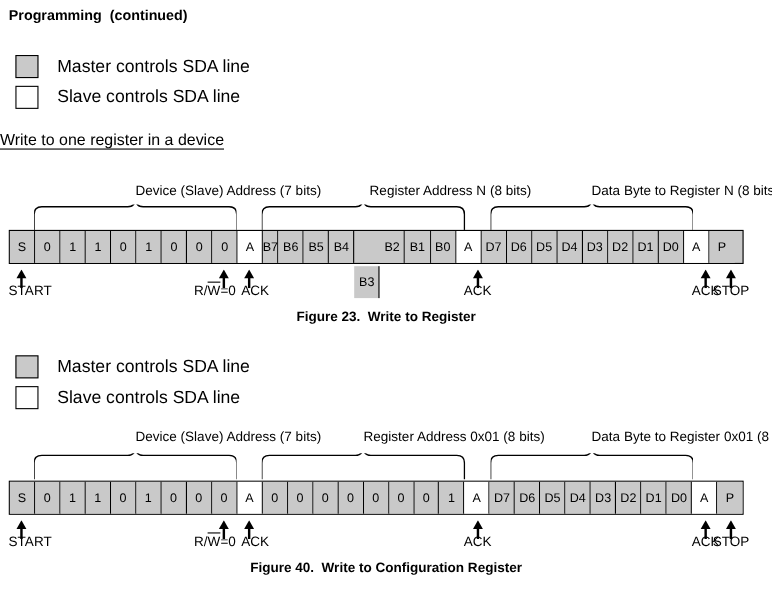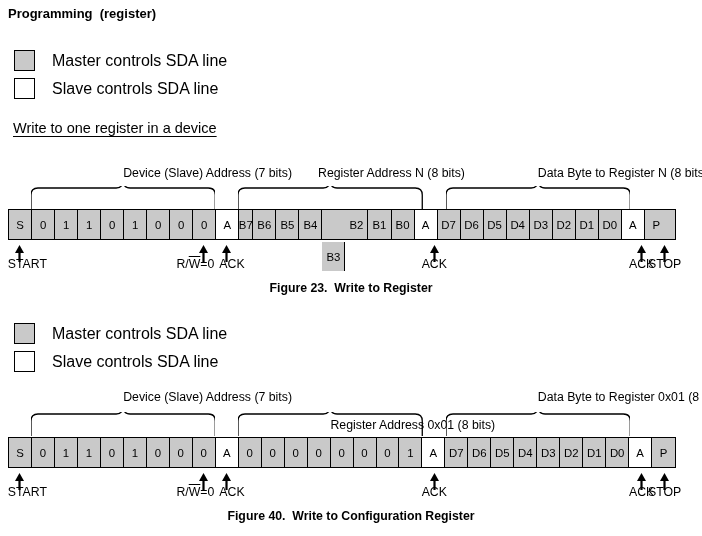--- a/index.html
+++ b/index.html
@@ -103,41 +103,41 @@
     font-size: 12.3px;
     font-weight: bold;
     white-space: pre;
   }
 
   .ovl { text-decoration: overline; }
 </style>
 </head>
 <body>
 
-<div class="abs page-heading">Programming  (register)</div>
+<div class="abs page-heading">Programming  (continued)</div>
 
 <div class="legend">
   <div class="legend-row" style="left:14px; top:50px;">
     <span class="legend-swatch master"></span>
     <span class="legend-label">Master controls SDA line</span>
   </div>
   <div class="legend-row" style="left:14px; top:78px;">
     <span class="legend-swatch slave"></span>
     <span class="legend-label">Slave controls SDA line</span>
   </div>
 </div>
 
-<div class="abs section-title" style="left:13px; top:120px;">Write to one register in a device</div>
+<div class="abs section-title" style="left:0; top:120px;">Write to one register in a device</div>
 
 <div class="diagram" id="fig23" style="left:0px; top:0px;">
     <div class="group-label" style="left: 123.172px; top: 166px; width: auto; text-align: left;">Device (Slave) Address (7 bits)</div>
     <div class="brace" style="left: 31.0345px; top: 186px;"><svg width="184.27586206896552" height="23" viewBox="0 0 184.27586206896552 23">
         <path d="M 0 23 L 0 9 Q 0 2 7 2 L 85.13793103448276 2 Q 91.13793103448276 2 92.13793103448276 -4 Q 93.13793103448276 2 99.13793103448276 2 L 177.27586206896552 2 Q 184.27586206896552 2 184.27586206896552 9 L 184.27586206896552 23" fill="none" stroke="#000" stroke-width="1.3"></path>
       </svg></div>
-    <div class="group-label" style="left: 318px; top: 166px; width: auto; text-align: right;">Register Address N (8 bits)</div>
+    <div class="group-label" style="left: 336px; top: 166px; width: auto; text-align: right;">Register Address N (8 bits)</div>
     <div class="brace" style="left: 238.345px; top: 186px;"><svg width="184.27586206896552" height="23" viewBox="0 0 184.27586206896552 23">
         <path d="M 0 23 L 0 9 Q 0 2 7 2 L 85.13793103448276 2 Q 91.13793103448276 2 92.13793103448276 -4 Q 93.13793103448276 2 99.13793103448276 2 L 177.27586206896552 2 Q 184.27586206896552 2 184.27586206896552 9 L 184.27586206896552 23" fill="none" stroke="#000" stroke-width="1.3"></path>
       </svg></div>
     <div class="group-label" style="left: 537.793px; top: 166px; width: auto; text-align: left;">Data Byte to Register N (8 bits)</div>
     <div class="brace" style="left: 445.655px; top: 186px;"><svg width="184.27586206896547" height="23" viewBox="0 0 184.27586206896547 23">
         <path d="M 0 23 L 0 9 Q 0 2 7 2 L 85.13793103448273 2 Q 91.13793103448273 2 92.13793103448273 -4 Q 93.13793103448273 2 99.13793103448273 2 L 177.27586206896547 2 Q 184.27586206896547 2 184.27586206896547 9 L 184.27586206896547 23" fill="none" stroke="#000" stroke-width="1.3"></path>
       </svg></div>
     <div class="bitbar" style="left: 8px; top: 209px; width: 668px;">
       <div class="cell" style="width: 23.0345px;">S</div>
       <div class="cell" style="width: 23.0345px;">0</div>
@@ -212,21 +212,21 @@
     <span class="legend-swatch slave"></span>
     <span class="legend-label">Slave controls SDA line</span>
   </div>
 </div>
 
 <div class="diagram" id="fig24" style="left:0px; top:0px;">
     <div class="group-label" style="left: 123.172px; top: 390px; width: auto; text-align: left;">Device (Slave) Address (7 bits)</div>
     <div class="brace" style="left: 31.0345px; top: 412px;"><svg width="184.27586206896552" height="24" viewBox="0 0 184.27586206896552 24">
         <path d="M 0 24 L 0 9 Q 0 2 7 2 L 85.13793103448276 2 Q 91.13793103448276 2 92.13793103448276 -4 Q 93.13793103448276 2 99.13793103448276 2 L 177.27586206896552 2 Q 184.27586206896552 2 184.27586206896552 9 L 184.27586206896552 24" fill="none" stroke="#000" stroke-width="1.3"></path>
       </svg></div>
-    <div class="group-label" style="left: 330.483px; top: 390px; width: auto; text-align: left; margin-top: 28px;">Register Address 0x01 (8 bits)</div>
+    <div class="group-label" style="left: 330.483px; top: 390px; width: auto; text-align: left;">Register Address 0x01 (8 bits)</div>
     <div class="brace" style="left: 238.345px; top: 412px;"><svg width="184.27586206896552" height="24" viewBox="0 0 184.27586206896552 24">
         <path d="M 0 24 L 0 9 Q 0 2 7 2 L 85.13793103448276 2 Q 91.13793103448276 2 92.13793103448276 -4 Q 93.13793103448276 2 99.13793103448276 2 L 177.27586206896552 2 Q 184.27586206896552 2 184.27586206896552 9 L 184.27586206896552 24" fill="none" stroke="#000" stroke-width="1.3"></path>
       </svg></div>
     <div class="group-label" style="left: 537.793px; top: 390px; width: auto; text-align: left;">Data Byte to Register 0x01 (8 bits)</div>
     <div class="brace" style="left: 445.655px; top: 412px;"><svg width="184.27586206896547" height="24" viewBox="0 0 184.27586206896547 24">
         <path d="M 0 24 L 0 9 Q 0 2 7 2 L 85.13793103448273 2 Q 91.13793103448273 2 92.13793103448273 -4 Q 93.13793103448273 2 99.13793103448273 2 L 177.27586206896547 2 Q 184.27586206896547 2 184.27586206896547 9 L 184.27586206896547 24" fill="none" stroke="#000" stroke-width="1.3"></path>
       </svg></div>
     <div class="bitbar" style="left: 8px; top: 437px; width: 668px;">
       <div class="cell" style="width: 23.0345px;">S</div>
       <div class="cell" style="width: 23.0345px;">0</div>

